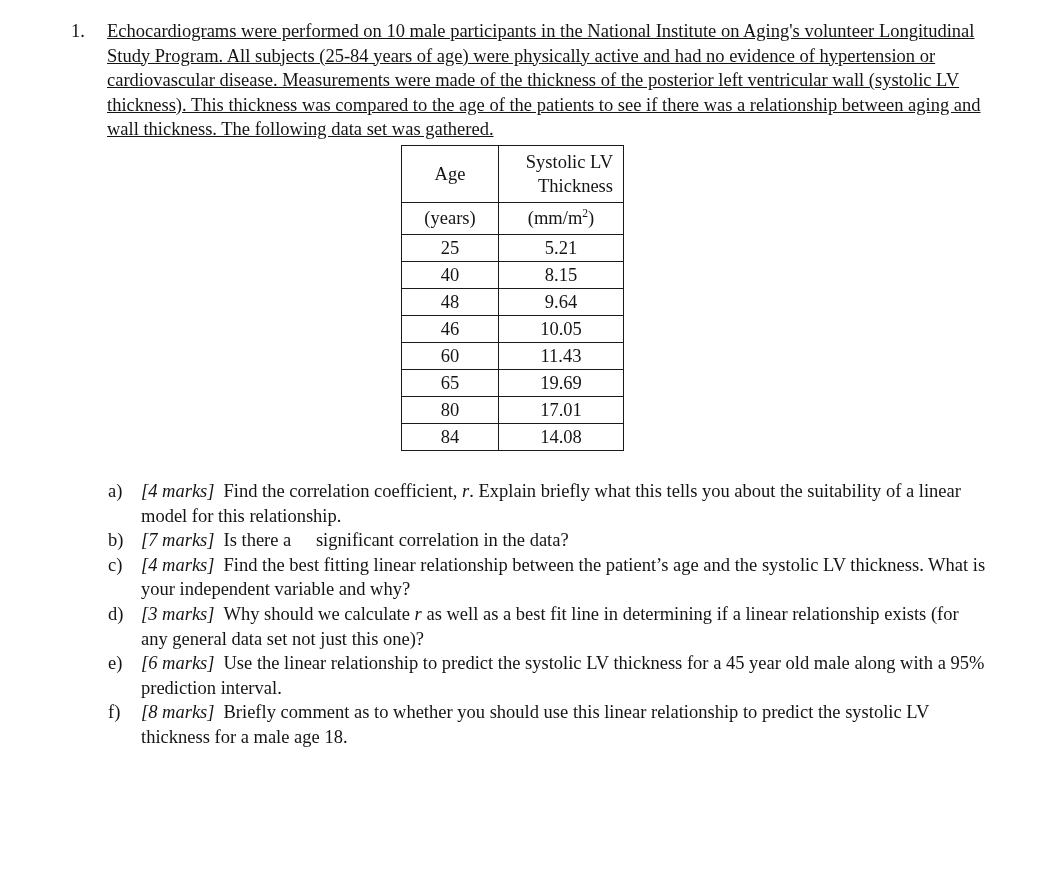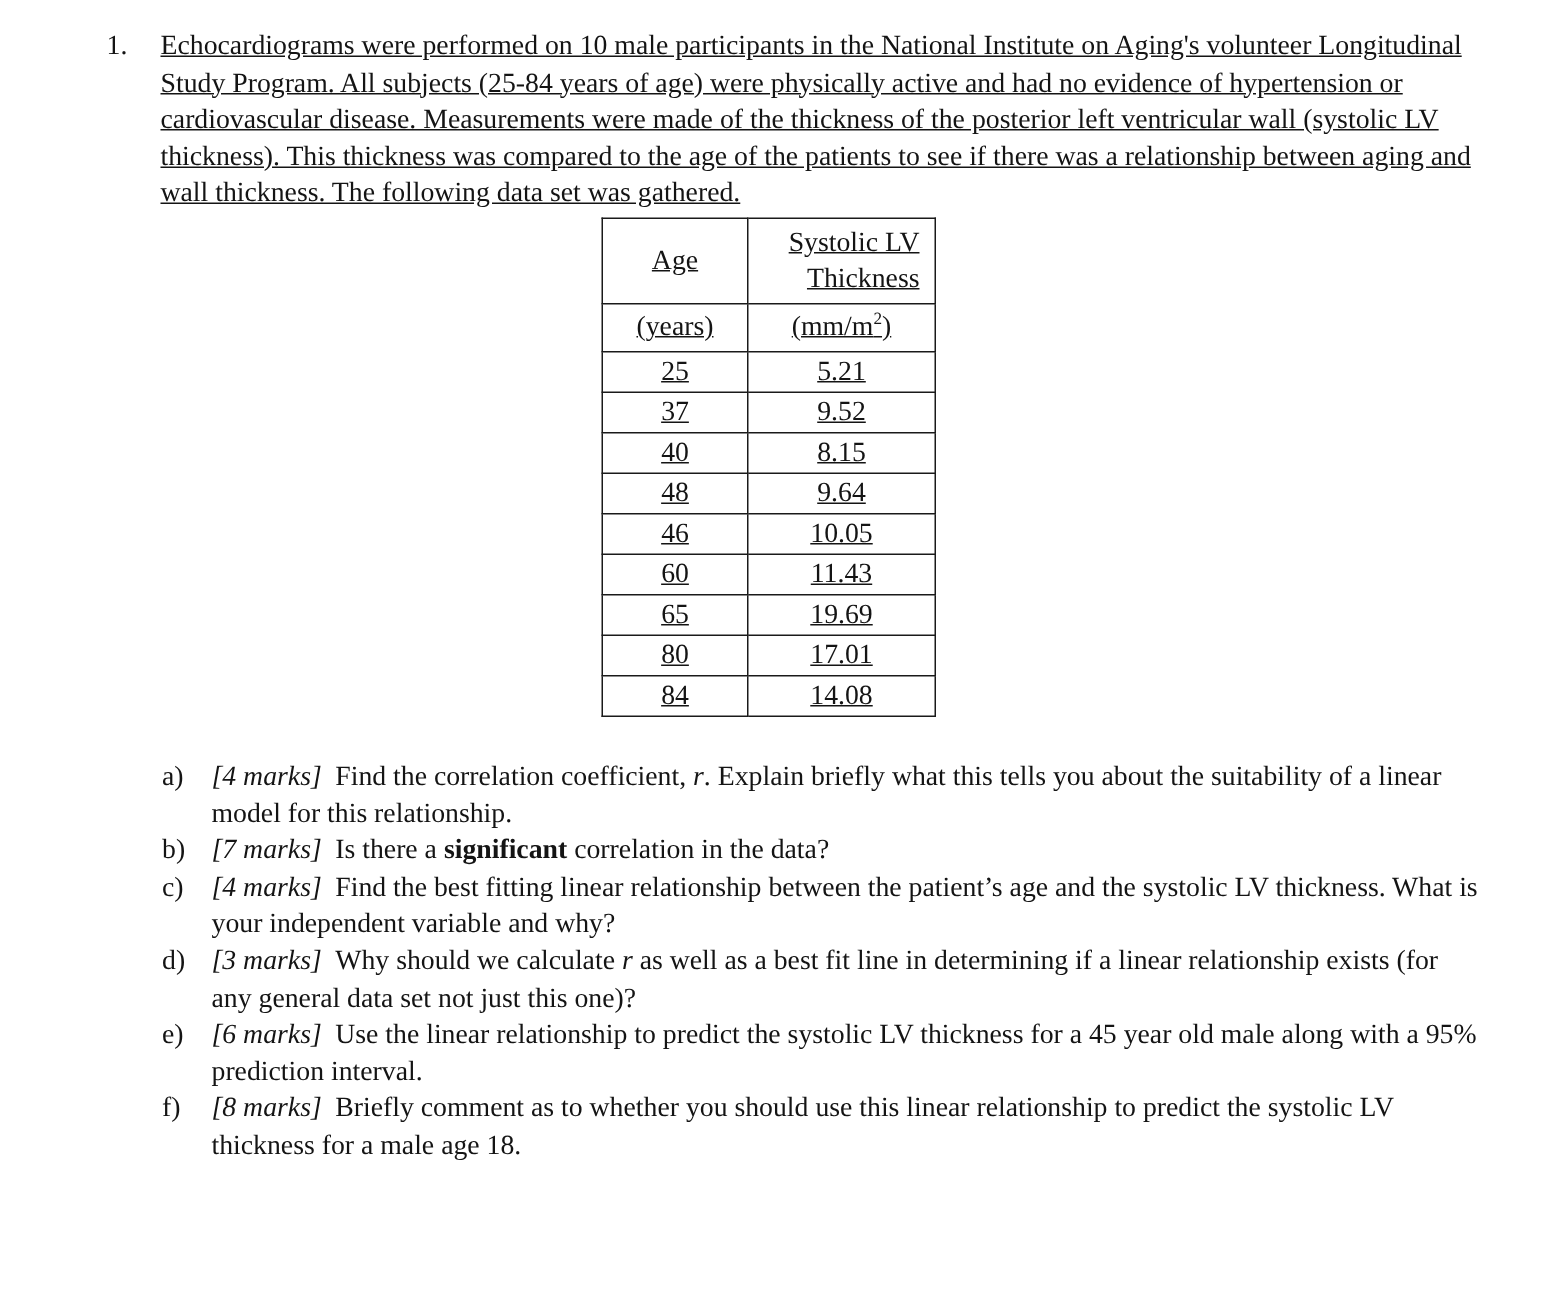--- a/index.html
+++ b/index.html
@@ -34,21 +34,20 @@
   }
   .problem-intro {
     margin: 0;
     width: 876px;
     text-decoration: underline;
   }
   table.data-table {
     border-collapse: collapse;
     margin: 3px 0 4px 330px;
     text-align: center;
-    text-decoration: underline;
   }
   table.data-table td, table.data-table th {
     border: 1.5px solid #1a1a1a;
     font-weight: normal;
     padding: 0 10px;
     text-align: center;
     vertical-align: middle;
   }
   table.data-table th.col-age { width: 76px; }
   table.data-table th.col-thick { width: 104px; text-align: right; }
@@ -74,21 +73,21 @@
     flex: 0 0 33px;
   }
   .q-text {
     flex: 1 1 auto;
   }
   .marks {
     font-style: italic;
     margin-right: 9px;
   }
   .italic { font-style: italic; }
-  .bold { font-weight: bold; }
+  .bold { font-weight: normal; margin-left: 20px; }
 </style>
 </head>
 <body>
 
 <div class="page">
   <div class="problem">
 
     <div class="problem-head">
       <span class="problem-num">1.</span>
       <p class="problem-intro">Echocardiograms were performed on 10 male participants in the National Institute on Aging's volunteer Longitudinal Study Program. All subjects (25-84 years of age) were physically active and had no evidence of hypertension or cardiovascular disease. Measurements were made of the thickness of the posterior left ventricular wall (systolic LV thickness). This thickness was compared to the age of the patients to see if there was a relationship between aging and wall thickness. The following data set was gathered.</p>
@@ -103,24 +102,20 @@
             <span>Thickness</span>
           </th>
         </tr>
         <tr class="units-row">
           <td>(years)</td>
           <td><span>(mm/m</span><sup class="sq">2</sup><span>)</span></td>
         </tr>
         <tr class="data-row">
           <td>25</td>
           <td>5.21</td>
-        </tr>
-        <tr class="data-row">
-          <td>37</td>
-          <td>9.52</td>
         </tr>
         <tr class="data-row">
           <td>40</td>
           <td>8.15</td>
         </tr>
         <tr class="data-row">
           <td>48</td>
           <td>9.64</td>
         </tr>
         <tr class="data-row">

